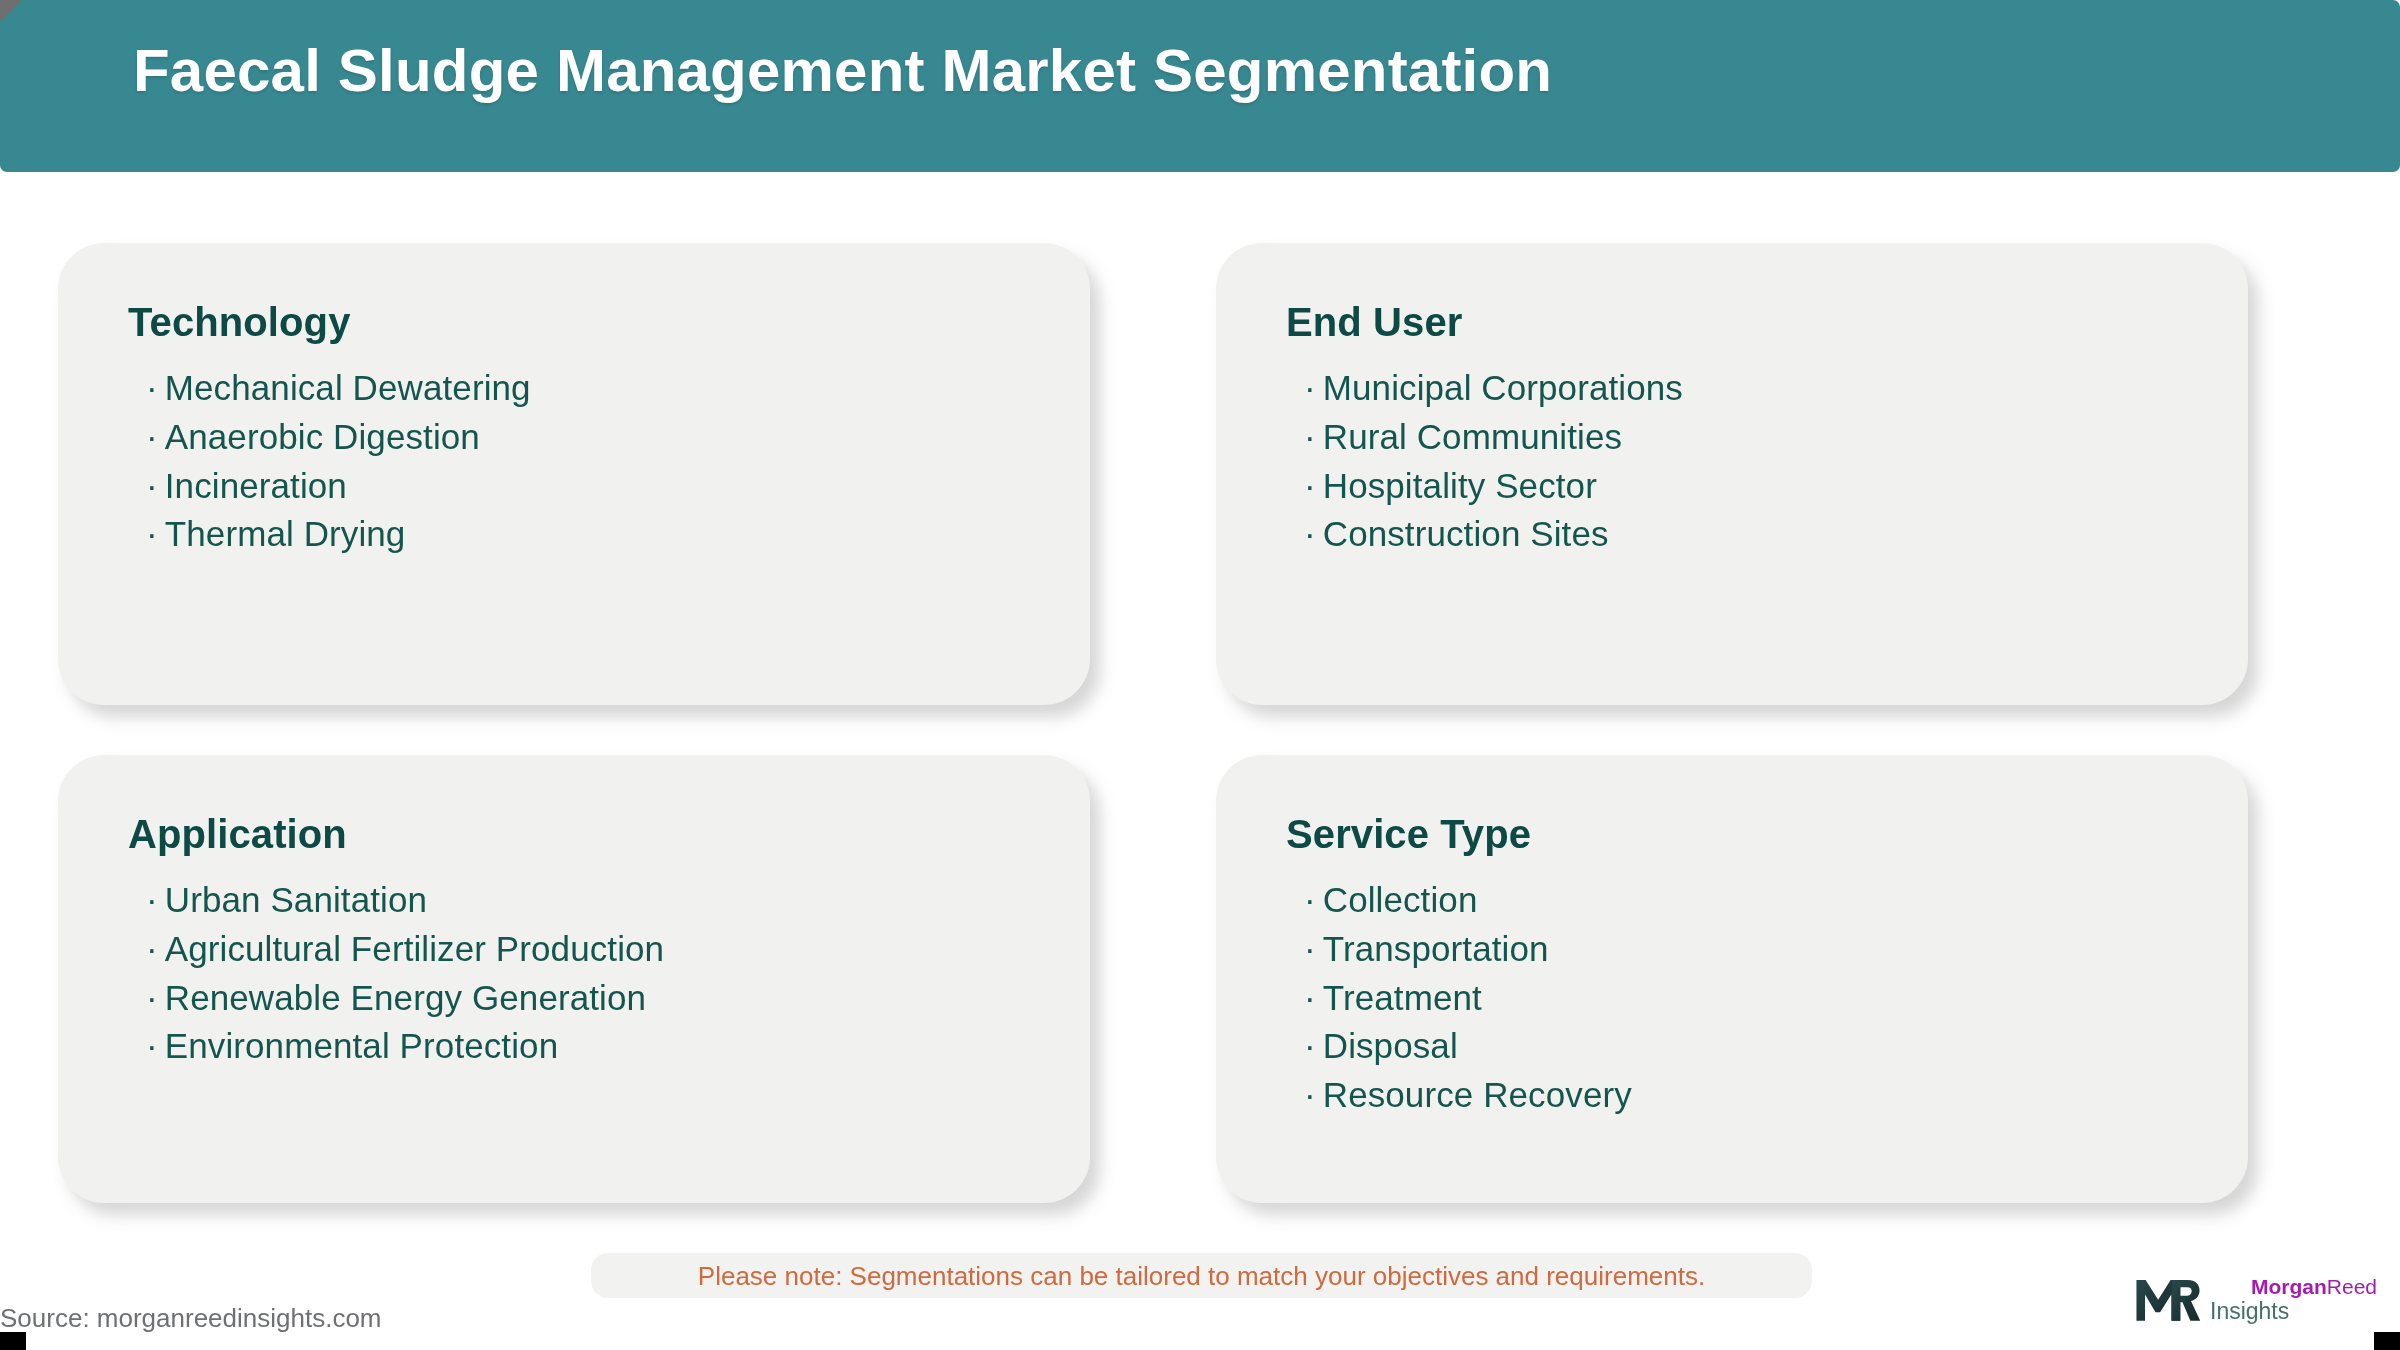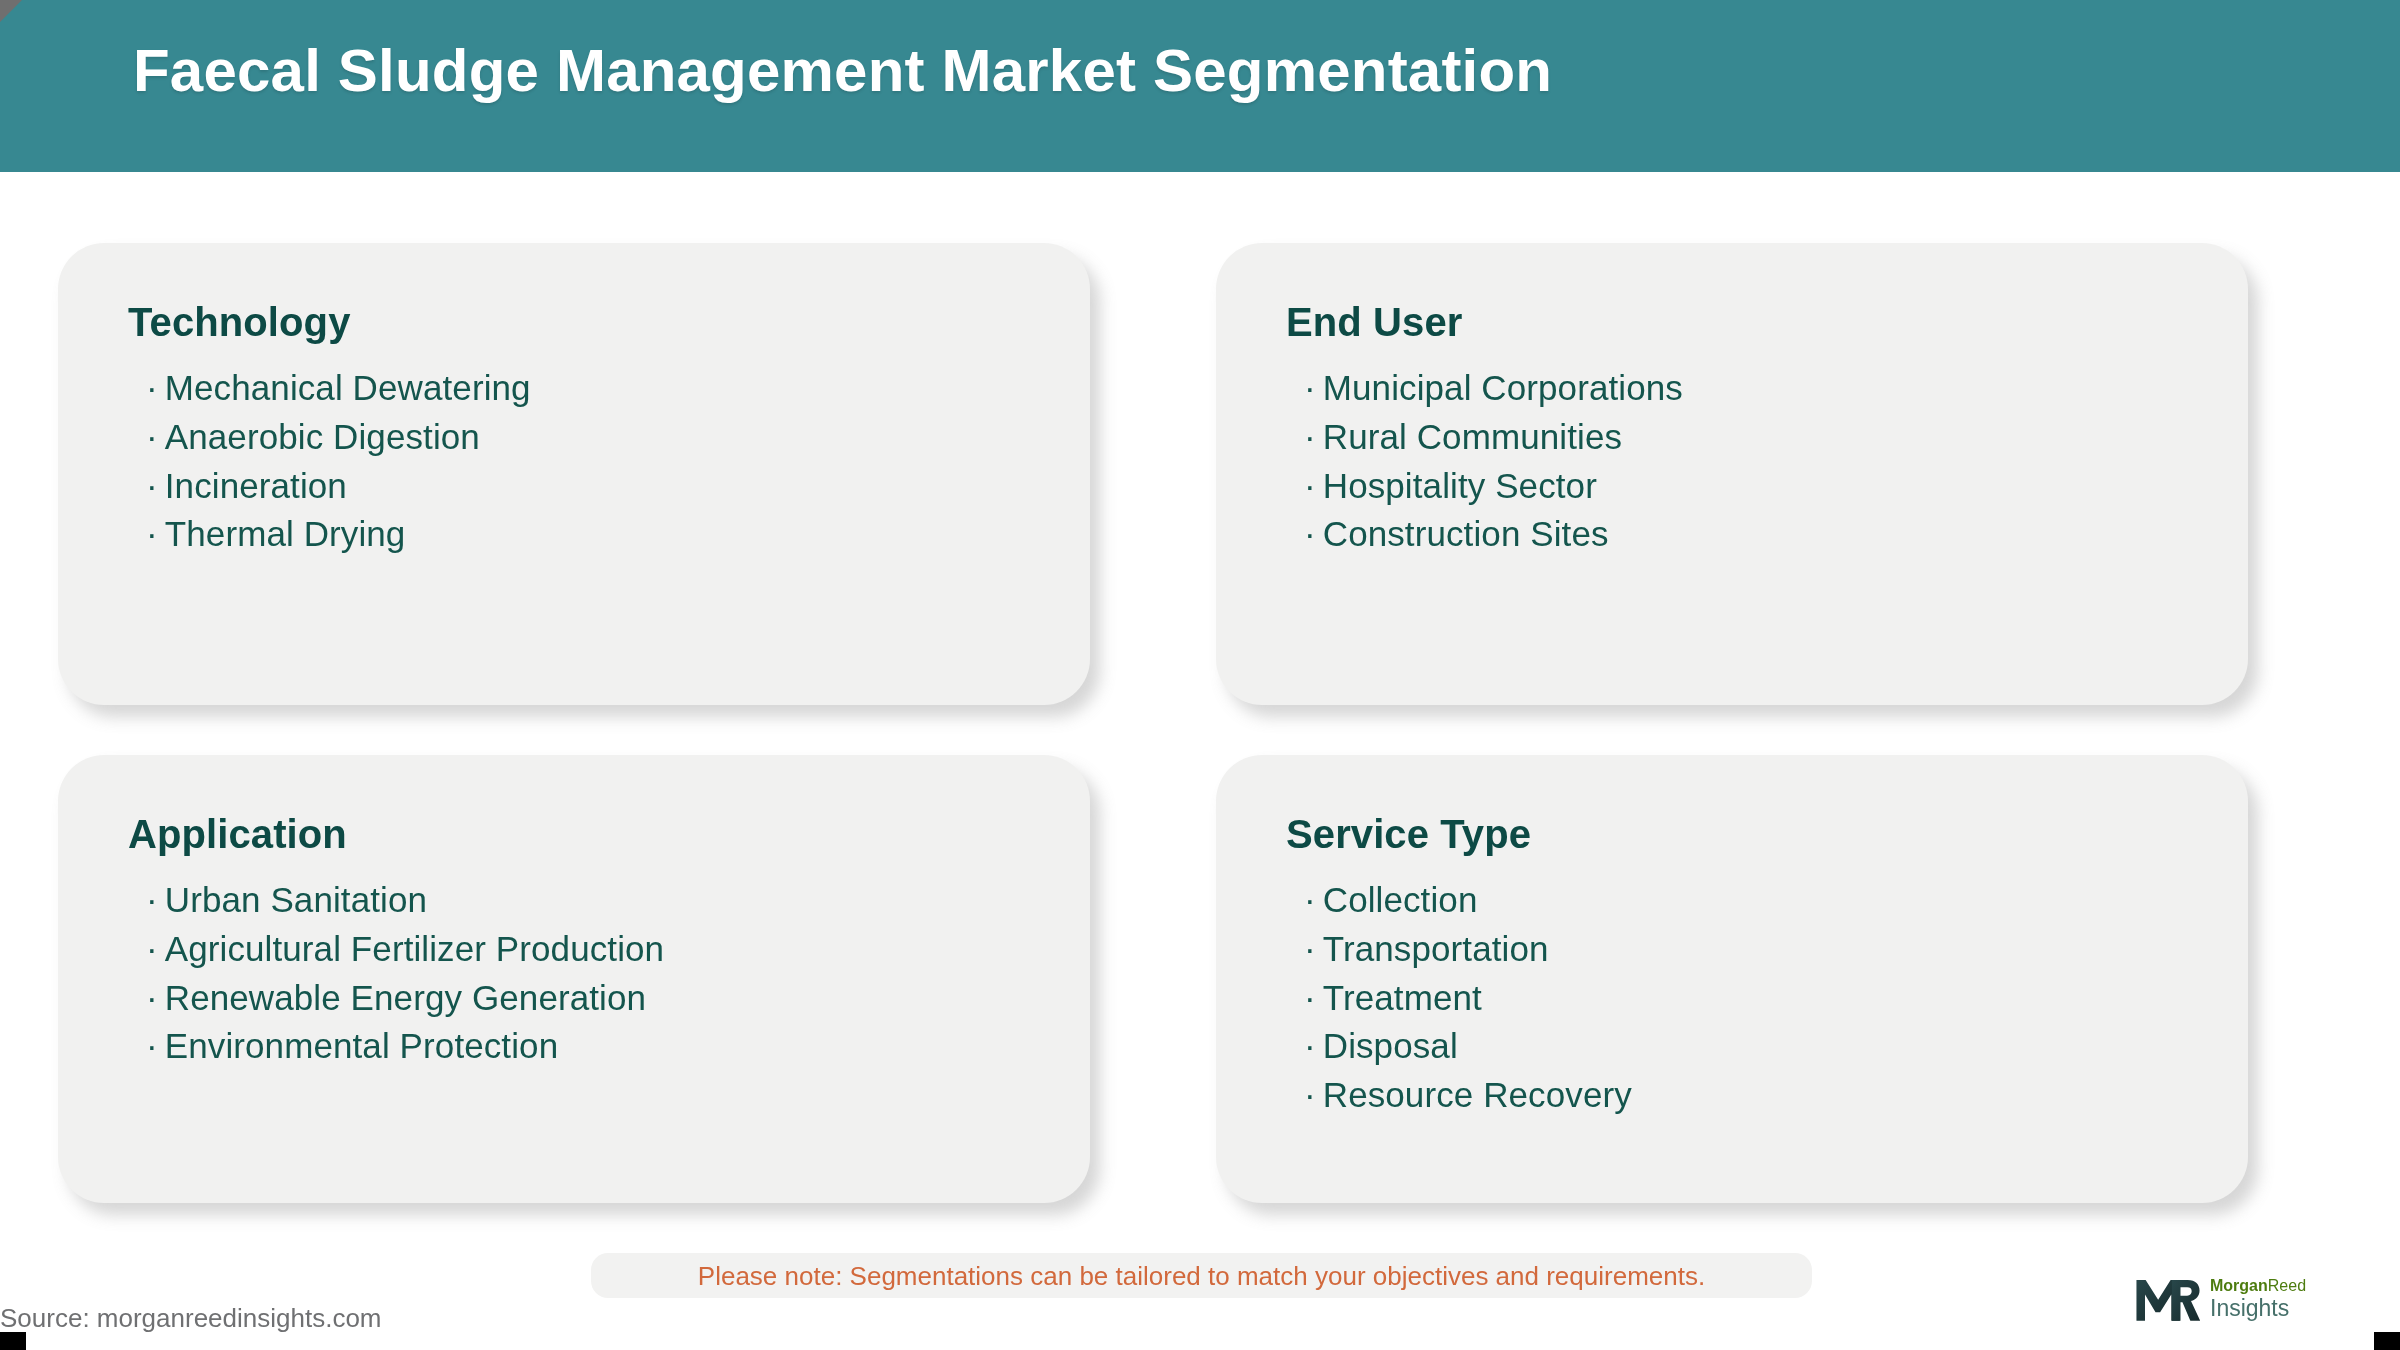--- a/index.html
+++ b/index.html
@@ -17,20 +17,21 @@
 
   
   .header-band {
     position: absolute;
     left: 0;
     top: 0;
     width: 2400px;
     height: 172px;
     background: #378891;
     box-sizing: border-box;
+    border-radius: 7px;
   }
   .header-corner-notch {
     position: absolute;
     left: 0;
     top: 0;
     width: 22px;
     height: 22px;
     background: #6f6f6f;
     clip-path: polygon(0 0, 100% 0, 0 100%);
   }
@@ -144,23 +145,24 @@
     flex: 0 0 auto;
     margin-right: 9px;
   }
   .logo-words {
     display: flex;
     flex-direction: column;
     justify-content: center;
     line-height: 1.0;
   }
   .logo-line1 {
-    font-size: 16px;
-    color: #4d7c0f;
-    white-space: nowrap;
+    font-size: 21px;
+    color: #a21caf;
+    white-space: nowrap;
+    margin-left: 41px;
   }
   .logo-brand-bold { font-weight: bold; }
   .logo-brand-light { font-weight: normal; }
   .logo-line2 {
     font-size: 23px;
     color: #46706a;
     white-space: nowrap;
     margin-top: 3px;
   }
 

